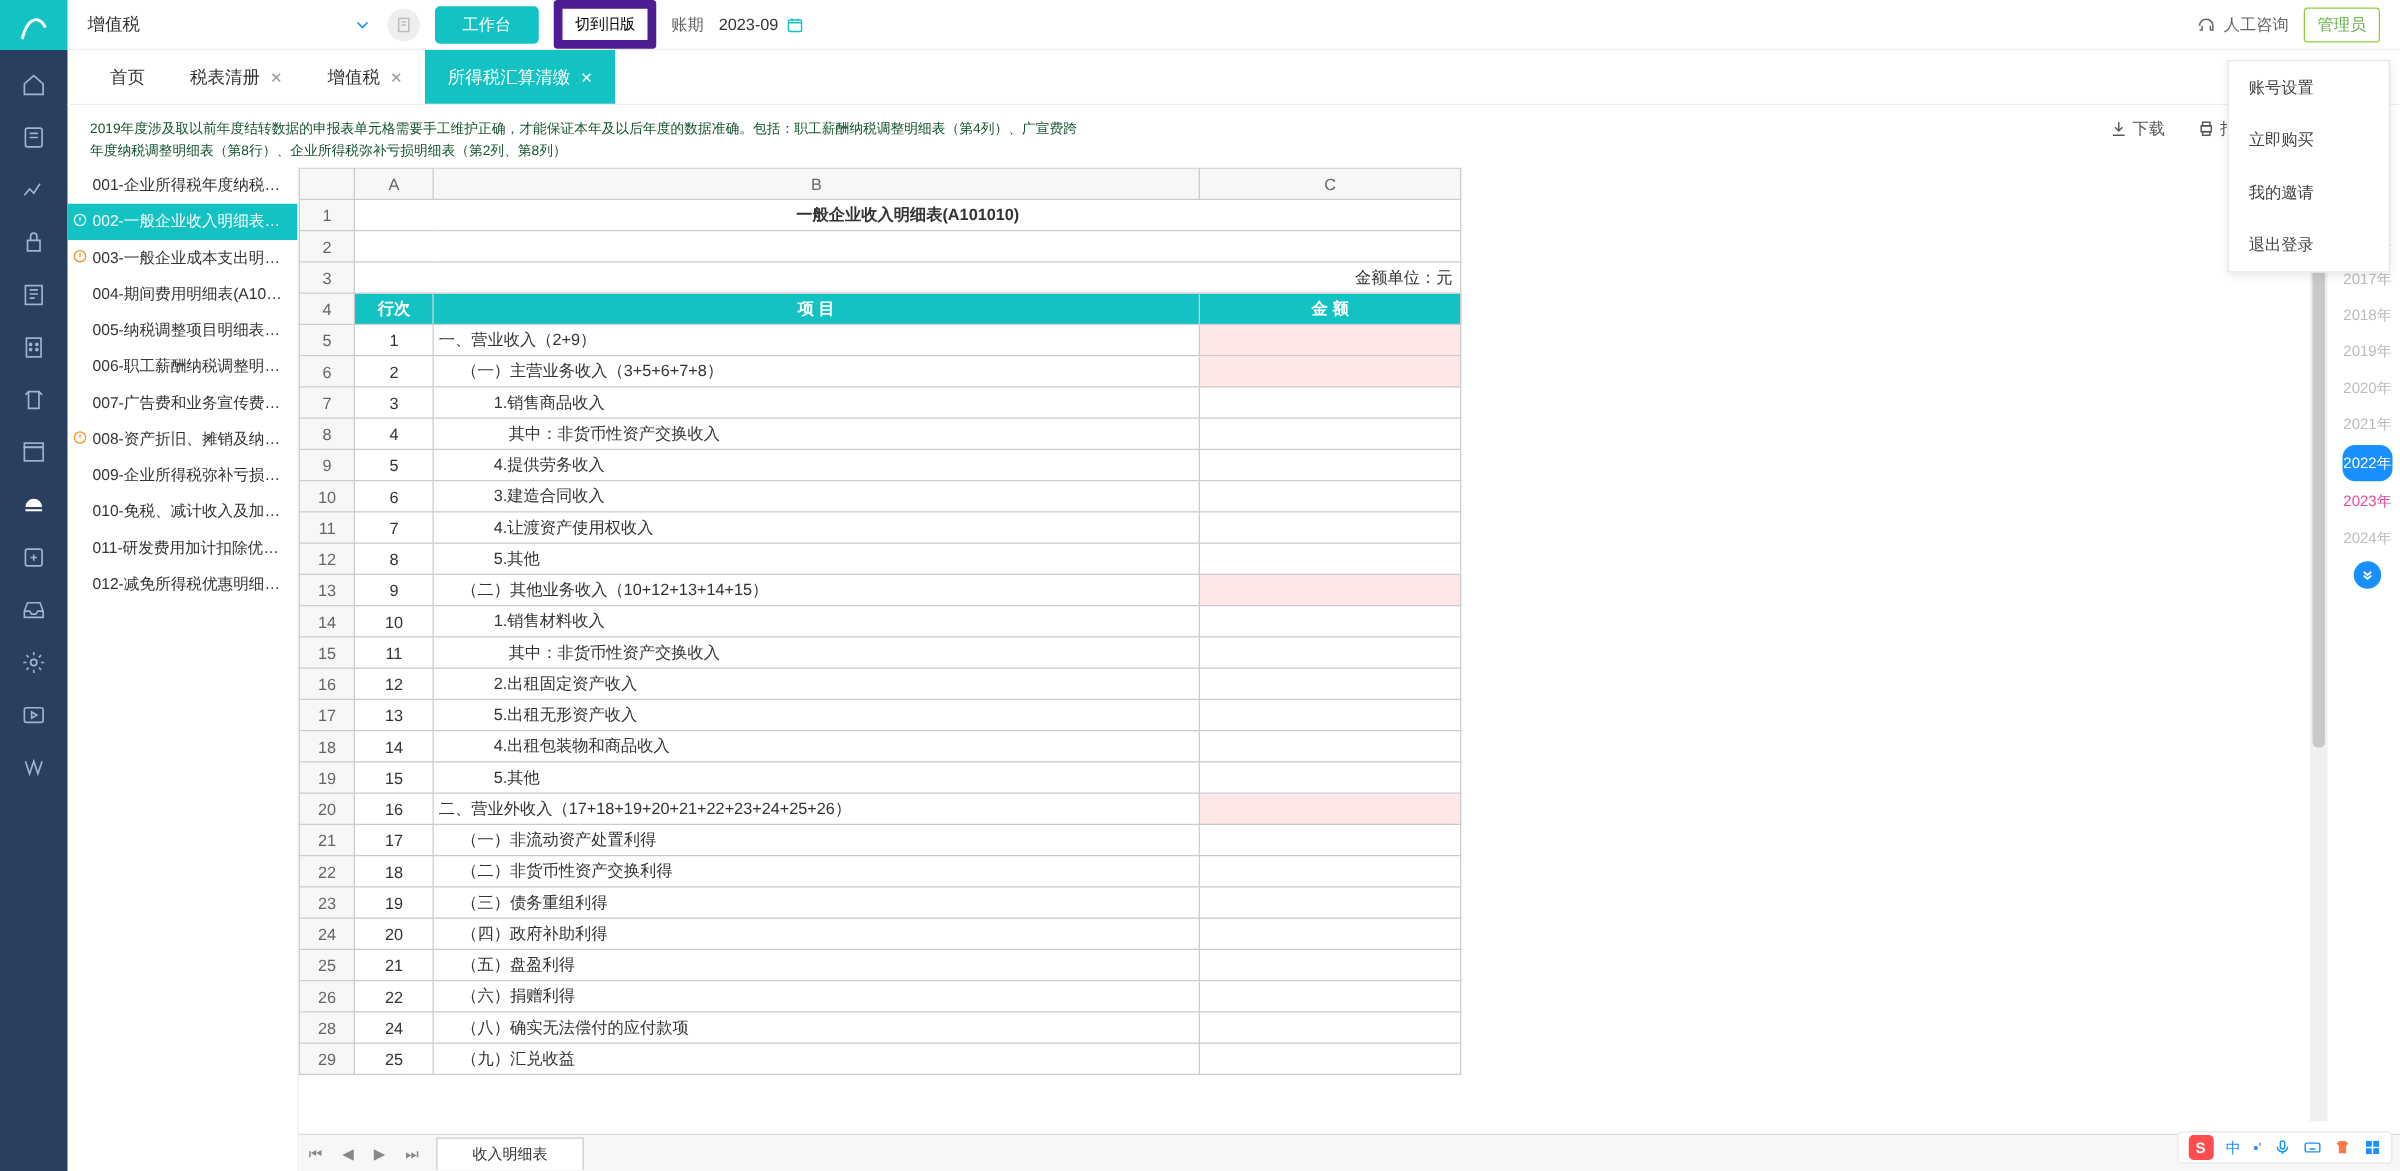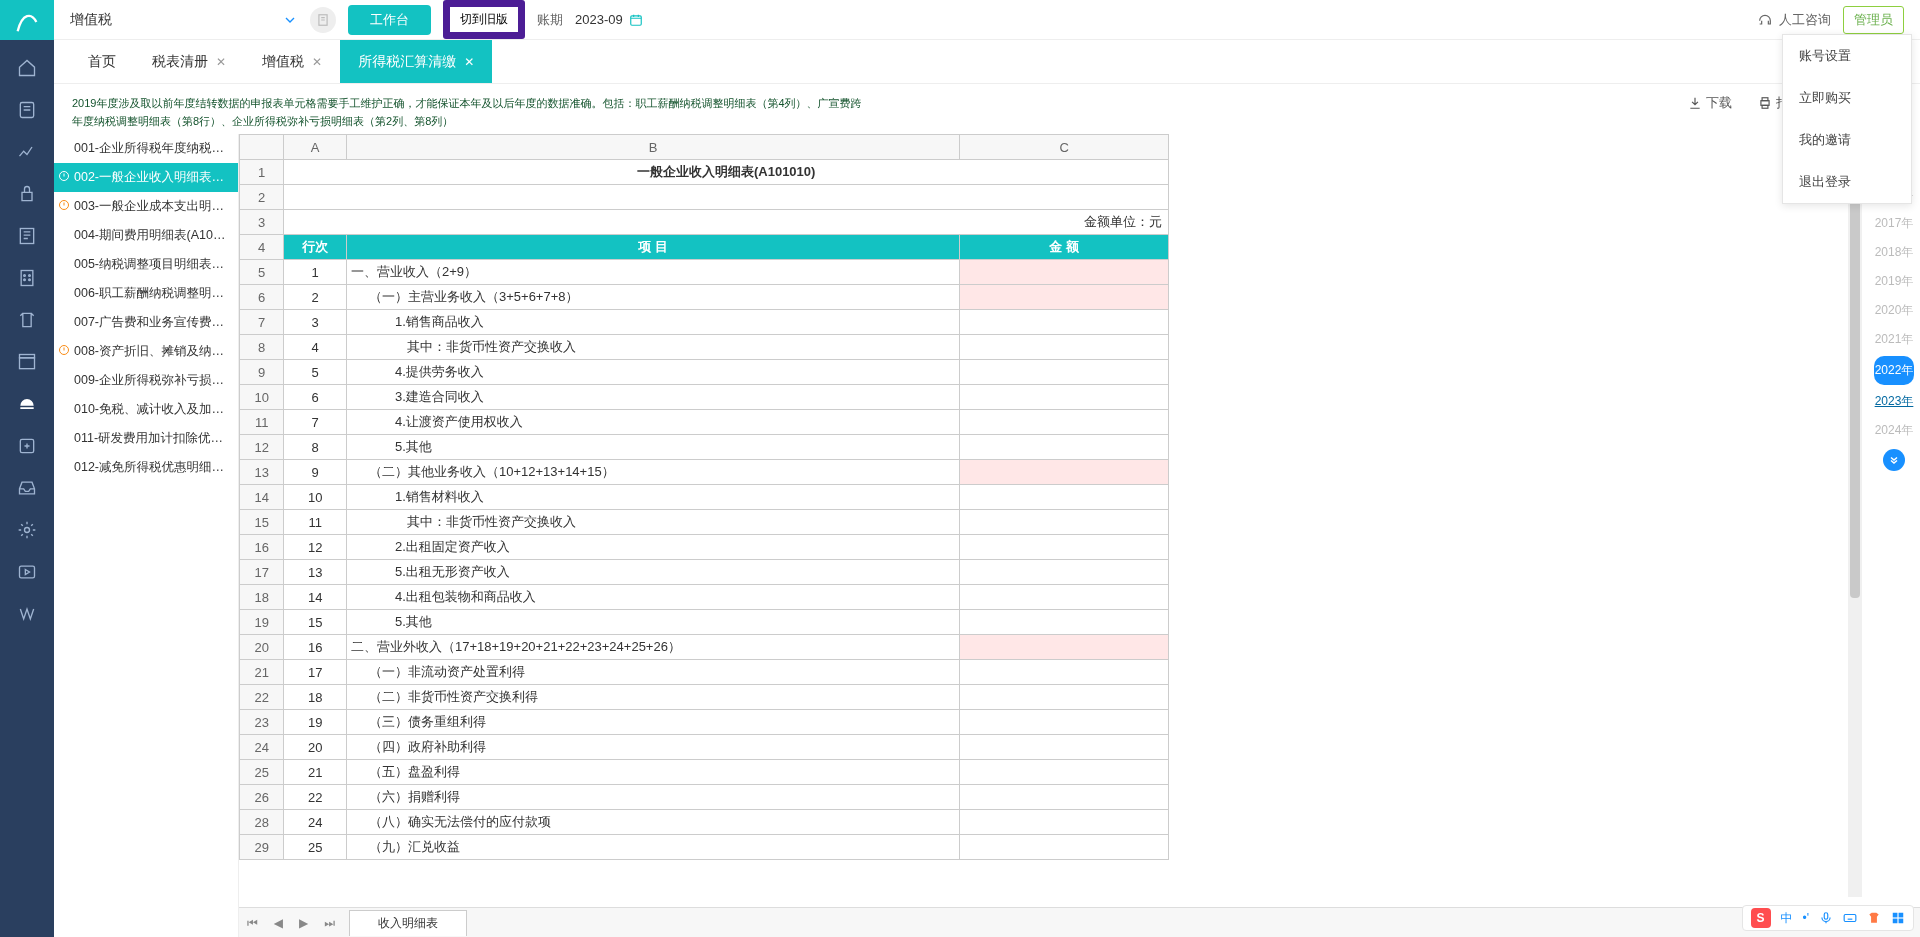--- a/index.html
+++ b/index.html
@@ -52,24 +52,24 @@
 .pad0 { padding-left: 4px; }
 .pad1 { padding-left: 22px; }
 .pad2 { padding-left: 48px; }
 .pad3 { padding-left: 60px; }
 .sheet-tabs { height: 30px; border-top: 1px solid #ddd; display: flex; align-items: center; background: #f7f7f7; font-size: 12px; }
 .sheet-tabs .nav { padding: 0 8px; color: #888; cursor: pointer; }
 .sheet-tabs .sheet-tab { background: #fff; border: 1px solid #ccc; border-bottom: none; padding: 4px 28px; margin-left: 6px; cursor: pointer; }
 .sheet-tabs .hscroll { flex: 1; }
 .right-years { position: absolute; right: 0; top: 180px; width: 52px; display: flex; flex-direction: column; align-items: stretch; }
 .year { text-align: center; padding: 6px 0; font-size: 12px; color: #bbb; cursor: pointer; }
-.year.near { color: #0369a1; text-decoration: underline; }
+.year.near { color: #ec4899; }
 .year.active { background: #1890ff; color: #fff; border-radius: 10px; margin: 2px 6px; }
 .year-more { align-self: center; margin-top: 4px; width: 22px; height: 22px; border-radius: 50%; background: #1890ff; color: #fff; display: flex; align-items: center; justify-content: center; cursor: pointer; }
-.user-menu { position: absolute; right: 8px; top: 34px; width: 130px; background: #fff; border: 1px solid #e5e5e5; box-shadow: 0 2px 8px rgba(0,0,0,.1); z-index: 20; }
+.user-menu { position: absolute; right: 8px; top: 48px; width: 130px; background: #fff; border: 1px solid #e5e5e5; box-shadow: 0 2px 8px rgba(0,0,0,.1); z-index: 20; }
 .user-menu .mi { padding: 12px 16px; cursor: pointer; font-size: 13px; color: #444; }
 .ime-bar { position: absolute; right: 6px; bottom: 6px; display: flex; align-items: center; gap: 10px; background: #fff; border: 1px solid #e5e5e5; border-radius: 4px; padding: 2px 8px; font-size: 12px; color: #1890ff; }
 .ime-bar .sogou { width: 20px; height: 20px; background: #ff4d4f; color: #fff; border-radius: 4px; display: flex; align-items: center; justify-content: center; font-weight: bold; }
 .vscroll { position: absolute; right: 58px; top: 168px; bottom: 40px; width: 14px; background: #f0f0f0; }
 .vscroll .thumb { position: absolute; left: 2px; right: 2px; top: 0; height: 430px; background: #c9c9c9; border-radius: 4px; cursor: pointer; }
 </style>
 </head>
 <body>
 
 <div class="app">

